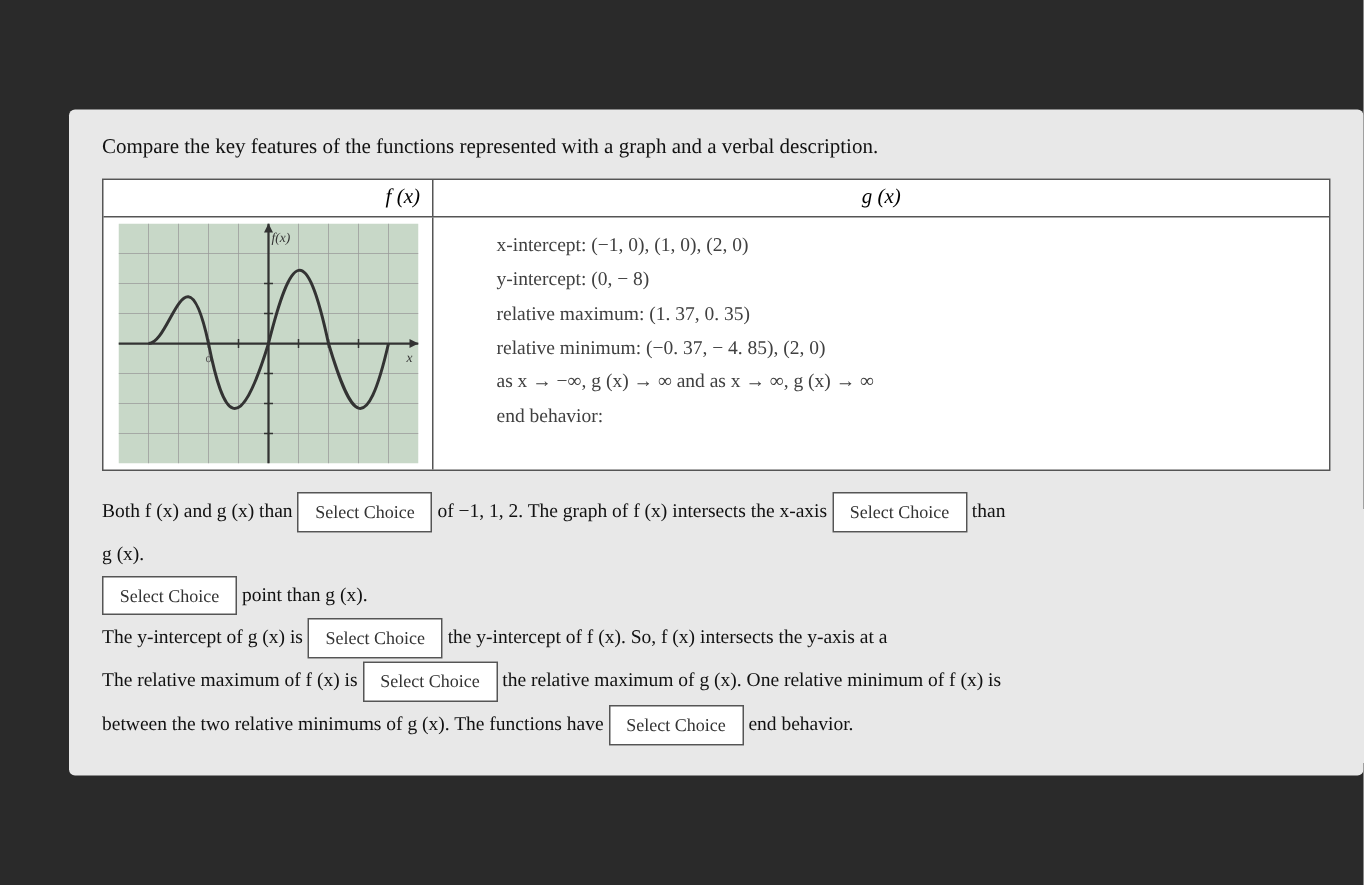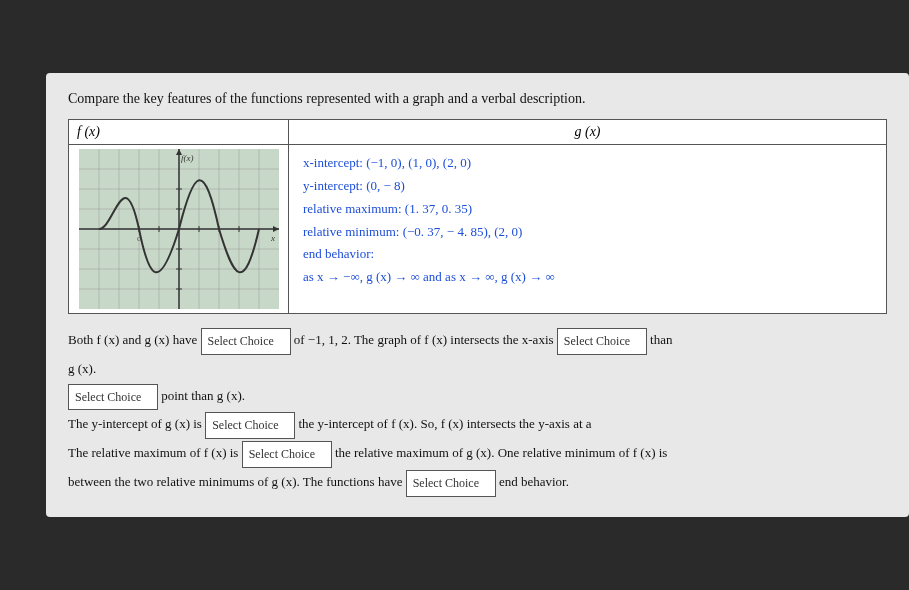--- a/index.html
+++ b/index.html
@@ -33,46 +33,47 @@
       display: flex;
       border-bottom: 1.5px solid #555;
     }
     .col-fx {
       width: 220px;
       min-width: 220px;
       border-right: 1.5px solid #555;
       padding: 4px 8px;
       font-style: italic;
       font-size: 14px;
-      text-align: left;
+      text-align: right;
     }
     .col-gx {
       flex: 1;
       padding: 4px 8px;
       font-style: italic;
       font-size: 14px;
       text-align: center;
     }
     .table-body {
       display: flex;
+      gap: 28px;
     }
     .graph-cell {
       width: 220px;
       min-width: 220px;
       border-right: 1.5px solid #555;
       padding: 4px;
       display: flex;
       align-items: center;
       justify-content: center;
     }
     .desc-cell {
       flex: 1;
       padding: 8px 14px;
       font-size: 13px;
-      color: #1d4ed8;
+      color: #404040;
       line-height: 1.6;
     }
     .desc-cell p { margin-bottom: 2px; }
 
     
     .graph-svg {
       width: 200px;
       height: 160px;
     }
 
@@ -87,20 +88,21 @@
     }
     .inline-select {
       display: inline-block;
       border: 1.5px solid #555;
       background: #fff;
       padding: 1px 6px;
       font-size: 12px;
       font-family: 'Times New Roman', Times, serif;
       cursor: pointer;
       min-width: 90px;
+      text-align: center;
       vertical-align: middle;
       color: #333;
     }
   </style>
 </head>
 <body>
 
 <div class="card">
 
   <p class="instruction">Compare the key features of the functions represented with a graph and a verbal description.</p>
@@ -168,30 +170,30 @@
             <line x1="97" y1="120" x2="103" y2="120"></line>
             <line x1="97" y1="140" x2="103" y2="140"></line>
           </g>
         </svg>
       </div>
       <div class="desc-cell">
         <p>x-intercept: (−1, 0),  (1, 0),  (2, 0)</p>
         <p>y-intercept: (0,  − 8)</p>
         <p>relative maximum: (1. 37,  0. 35)</p>
         <p>relative minimum: (−0. 37,  − 4. 85),  (2,  0)</p>
+        <p>as x → −∞, g (x) → ∞  and  as x → ∞, g (x) → ∞</p>
         <p>end behavior:</p>
-        <p>as x → −∞, g (x) → ∞  and  as x → ∞, g (x) → ∞</p>
       </div>
     </div>
   </div>
 
   <div class="questions">
 
     <p>
-      <span>Both f (x) and g (x) have</span>
+      <span>Both f (x) and g (x) than</span>
       <span class="inline-select">Select Choice</span>
       <span>of −1, 1, 2. The graph of f (x) intersects the x-axis</span>
       <span class="inline-select">Select Choice</span>
       <span>than</span>
     </p>
 
     <p>
       <span>g (x).</span>
     </p>
     <p>

